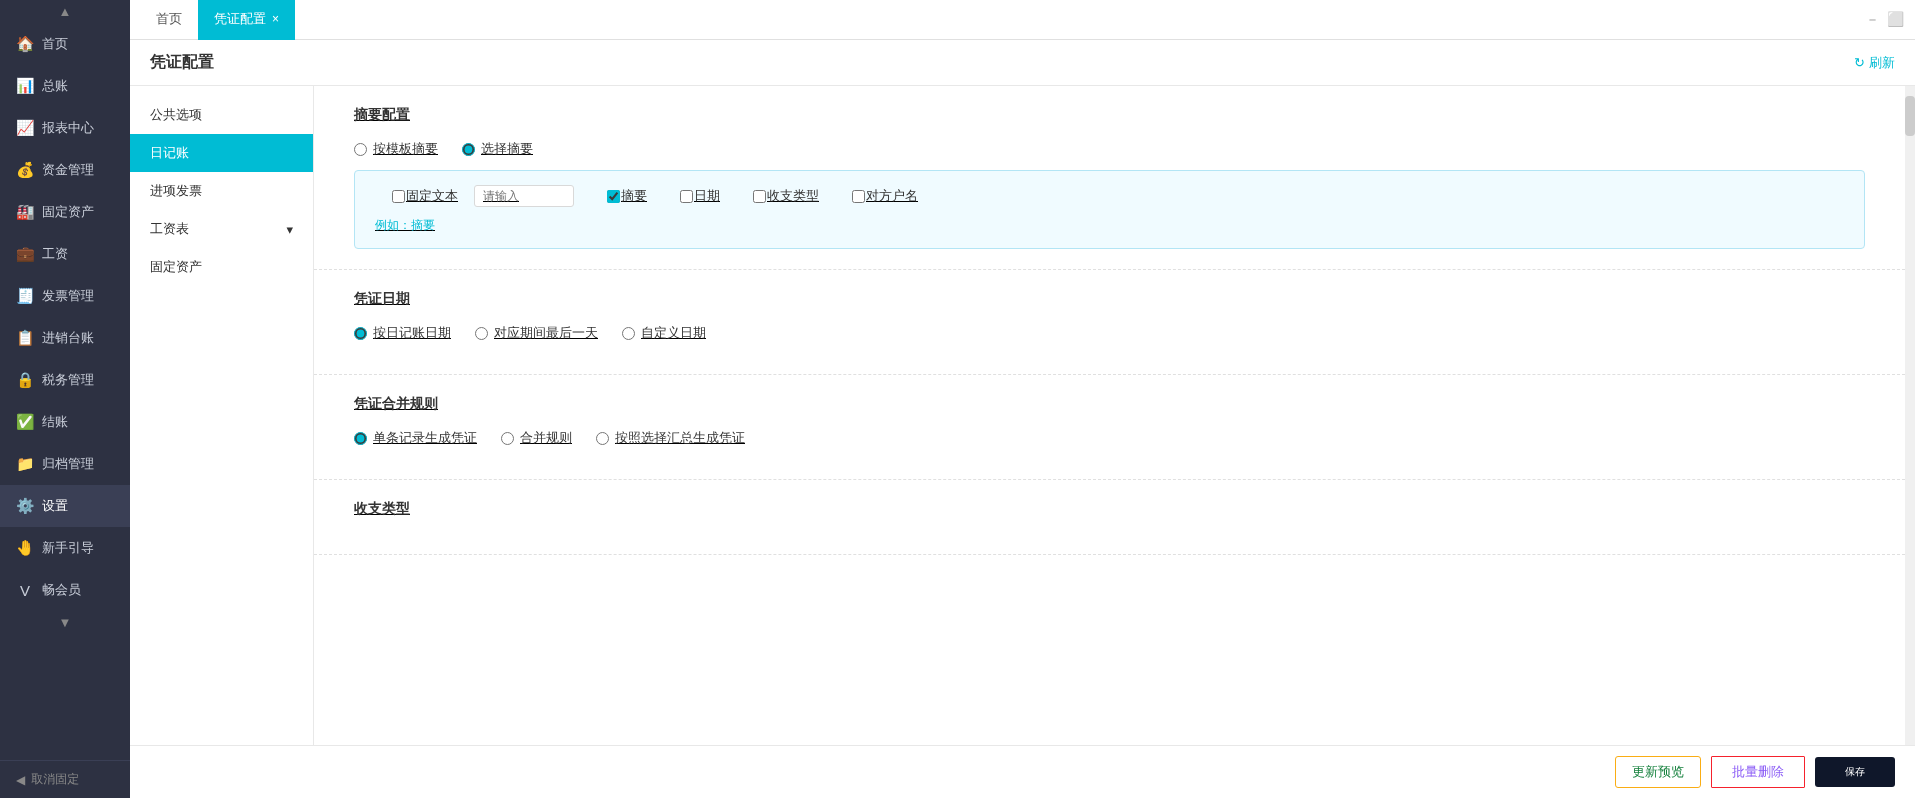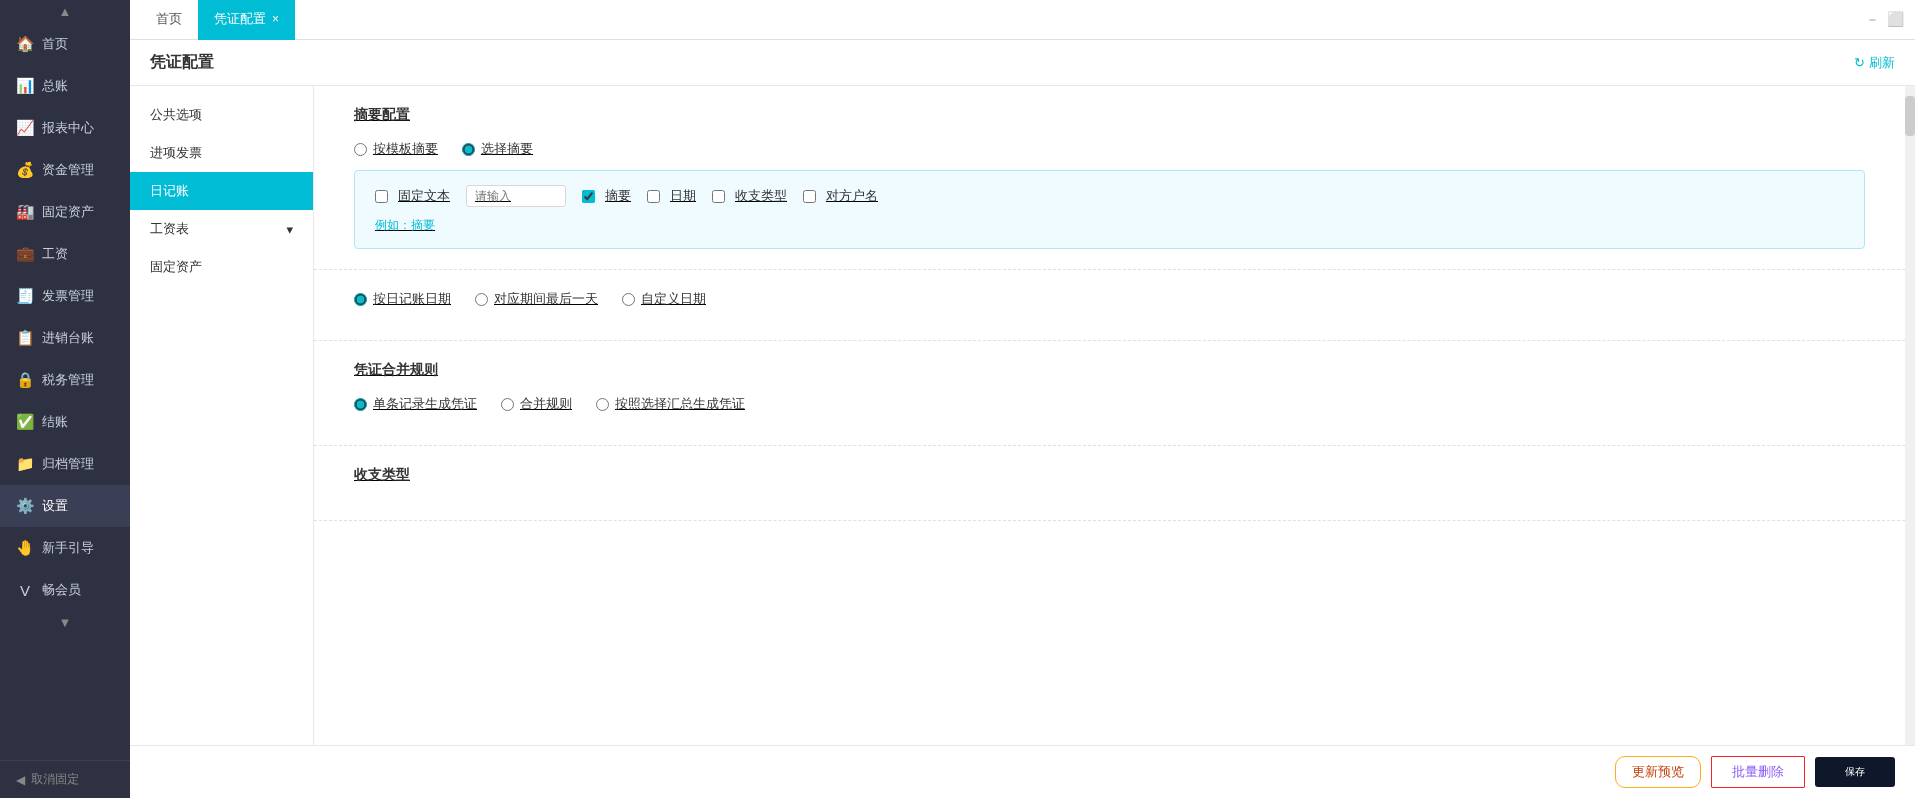--- a/index.html
+++ b/index.html
@@ -187,24 +187,25 @@
     }
     .summary-options-row {
       display: flex;
       align-items: center;
       gap: 16px;
       flex-wrap: wrap;
     }
     .checkbox-label {
       display: flex;
       align-items: center;
-      gap: 10px;
+      gap: 1px;
       cursor: pointer;
       font-size: 13px;
       color: #333;
+      margin-left: 17px;
     }
     .checkbox-input { accent-color: #00bcd4; cursor: pointer; }
     .text-input-small {
       border: 1px solid #d9d9d9;
       border-radius: 3px;
       padding: 3px 8px;
       font-size: 12px;
       color: #999;
       width: 100px;
       outline: none;
@@ -221,24 +222,24 @@
       border-top: 1px solid #e8e8e8;
       padding: 10px 20px;
       display: flex;
       align-items: center;
       justify-content: flex-end;
       gap: 10px;
       flex-shrink: 0;
     }
     .btn-update {
       border: 1px solid #faad14;
-      color: #c2410c;
+      color: #15803d;
       background: #fff;
       padding: 6px 16px;
-      border-radius: 10px;
+      border-radius: 3px;
       cursor: pointer;
       font-size: 13px;
     }
     .btn-batch-delete {
       border: 1px solid #f5222d;
       color: #8b5cf6;
       background: #fff;
       padding: 6px 20px;
       border-radius: 1px;
       cursor: pointer;
@@ -370,25 +371,25 @@
     </div>
   </div>
 
   <div style="flex:1; display:flex; flex-direction:column; overflow:hidden;">
     <div class="content-area">
 
       <div class="left-nav">
         <div class="left-nav-item">
           <span>公共选项</span>
         </div>
+        <div class="left-nav-item active">
+          <span>日记账</span>
+        </div>
         <div class="left-nav-item">
           <span>进项发票</span>
-        </div>
-        <div class="left-nav-item active">
-          <span>日记账</span>
         </div>
         <div class="left-nav-item">
           <span>工资表</span>
           <span>▾</span>
         </div>
         <div class="left-nav-item">
           <span>固定资产</span>
         </div>
       </div>
 
@@ -430,20 +431,21 @@
               <label class="checkbox-label">
                 <input type="checkbox" class="checkbox-input" style="">
                 <span>对方户名</span>
               </label>
             </div>
             <div class="example-text">例如：摘要</div>
           </div>
         </div>
 
         <div class="section">
+          <div class="section-title">凭证日期</div>
           <div class="radio-group">
             <label class="radio-label">
               <input type="radio" class="radio-input" name="voucher_date" checked="" style="">
               <span>按日记账日期</span>
             </label>
             <label class="radio-label">
               <input type="radio" class="radio-input" name="voucher_date" style="">
               <span>对应期间最后一天</span>
             </label>
             <label class="radio-label">

